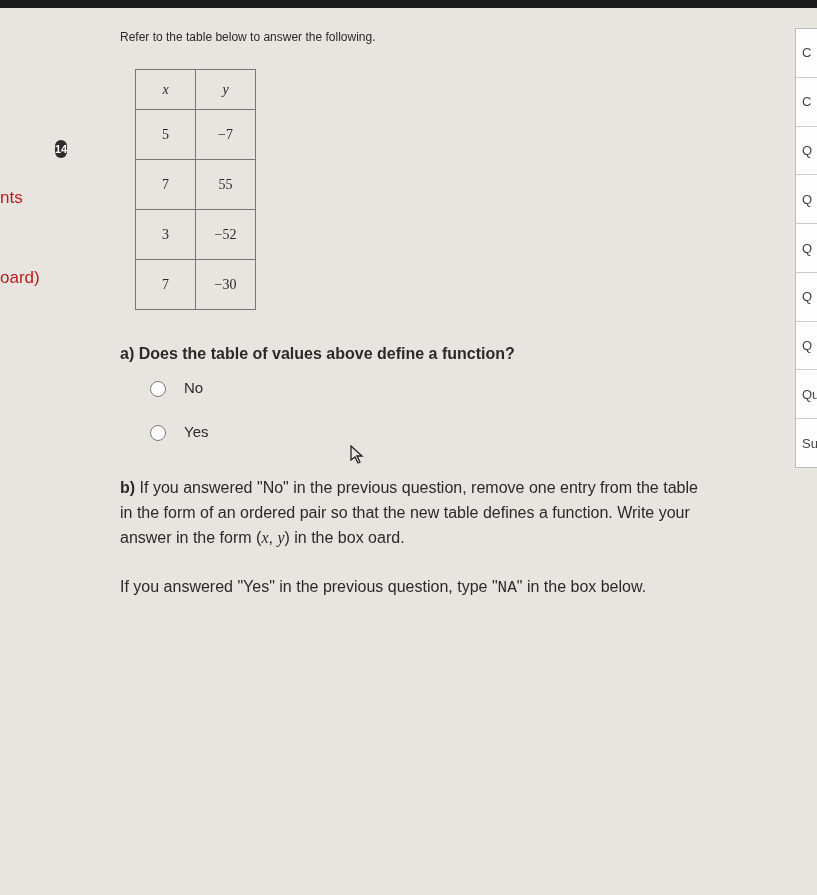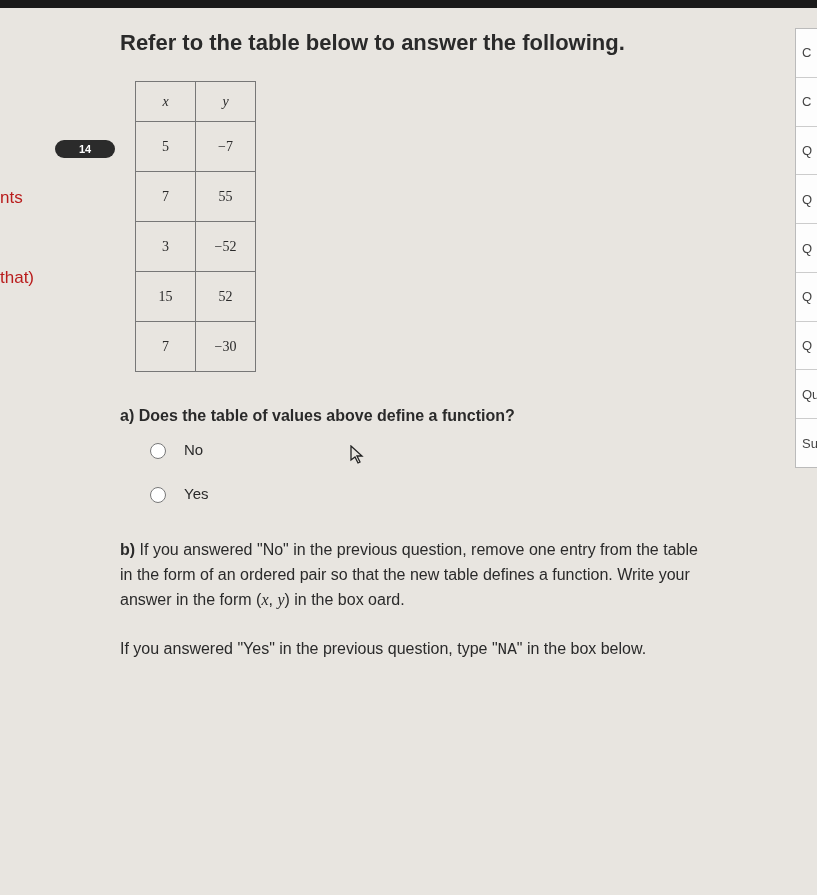--- a/index.html
+++ b/index.html
@@ -32,32 +32,32 @@
   .left-label-1 { position: absolute; top: 188px; left: 0; }
   .left-label-2 { position: absolute; top: 268px; left: 0; }
   .badge {
     position: absolute;
     top: 140px;
     left: 55px;
     background: #2b2b2b;
     color: #fff;
     font-size: 11px;
     font-weight: bold;
-    padding: 3px 24px;
+    padding: 3px 0;
     border-radius: 10px;
   }
   .content {
     position: absolute;
     left: 120px;
     top: 30px;
     width: 590px;
   }
   .instruction {
-    font-weight: bold;
-    font-size: 22px;
+    font-weight: normal;
+    font-size: 12px;
     margin-bottom: 25px;
   }
   table.data {
     border-collapse: collapse;
     margin-left: 15px;
     margin-bottom: 35px;
   }
   table.data th, table.data td {
     border: 1px solid #777;
     width: 60px;
@@ -134,21 +134,21 @@
   }
   .right-panel div:last-child { border-bottom: none; }
 </style>
 </head>
 <body>
 
 <div class="top-bar"></div>
 
 <div class="left-col">
   <div class="left-label-1">nts</div>
-  <div class="left-label-2">that)</div>
+  <div class="left-label-2">oard)</div>
 </div>
 
 <div class="badge">14</div>
 
 <div class="content">
 
   <div class="instruction">Refer to the table below to answer the following.</div>
 
   <table class="data">
     <tbody>
@@ -160,24 +160,20 @@
       <td>5</td>
       <td>−7</td>
     </tr>
     <tr>
       <td>7</td>
       <td>55</td>
     </tr>
     <tr>
       <td>3</td>
       <td>−52</td>
-    </tr>
-    <tr>
-      <td>15</td>
-      <td>52</td>
     </tr>
     <tr>
       <td>7</td>
       <td>−30</td>
     </tr>
   </tbody>
     </table>
 
   <div class="part-a">
     <b>a)</b>

